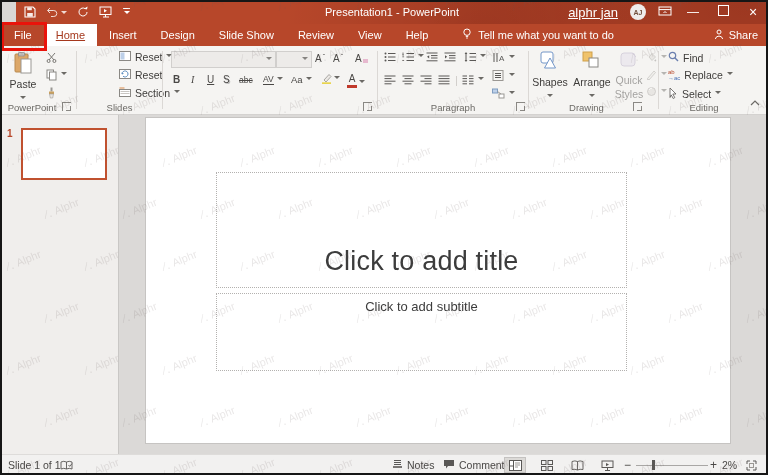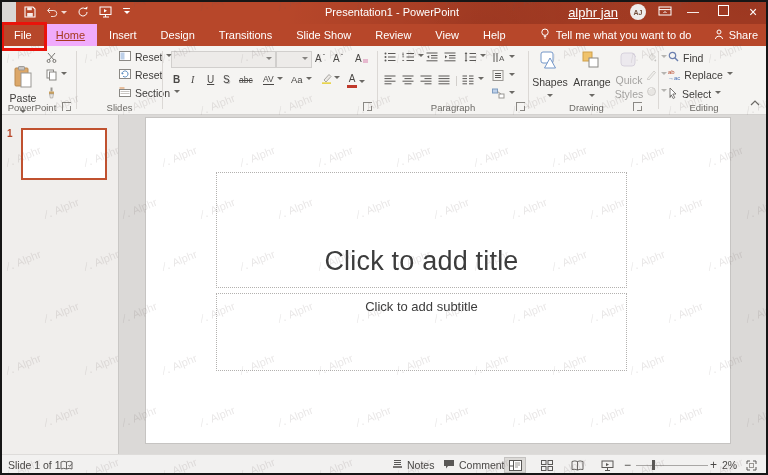--- a/index.html
+++ b/index.html
@@ -19,21 +19,21 @@
   .tb-right{position:absolute;right:6px;top:0;height:24px;display:flex;align-items:center;gap:12px;color:#fff;}
   .tb-user{font-size:13px;text-decoration:underline;}
   .avatar{width:16px;height:16px;border-radius:50%;background:#efeceb;color:#74513f;font-size:7px;
     font-weight:bold;display:flex;align-items:center;justify-content:center;}
   .winbtn{font-size:12px;line-height:24px;width:18px;text-align:center;}
   .maxbox{width:9px;height:9px;border:1px solid #fff;display:inline-block;}
 
   
   .tabrow{position:absolute;left:0;top:24px;right:0;height:22px;background:#b7472a;display:flex;align-items:stretch;}
   .tab{color:#fff;font-size:11px;padding:0 12px;display:flex;align-items:center;white-space:nowrap;}
-  .tab.active{background:#f0abfc;color:#a5381d;text-decoration:underline;}
+  .tab.active{background:#ffffff;color:#a5381d;text-decoration:underline;}
   .tellme{display:flex;align-items:center;gap:6px;color:#fff;font-size:11px;margin-left:22px;white-space:nowrap;}
   .share{position:absolute;right:10px;top:24px;height:22px;display:flex;align-items:center;gap:4px;color:#fff;font-size:11px;}
   .file-annot{position:absolute;left:1px;top:22px;width:40px;height:23px;border:3px solid #e9130b;z-index:60;pointer-events:none;}
 
   
   .ribbon{position:absolute;left:0;top:46px;right:0;height:68px;background:#f5f4f2;border-bottom:1px solid #d4d2d0;}
   .grp{position:absolute;top:0;height:68px;}
   .grp-label{position:absolute;left:0;right:0;bottom:1px;text-align:center;font-size:9.5px;color:#6c6a66;}
   .gsep{position:absolute;top:5px;bottom:5px;width:1px;background:#dbd8d5;}
   .bigbtn{position:absolute;display:flex;flex-direction:column;align-items:center;gap:2px;
@@ -127,21 +127,20 @@
     </div>
   </div>
 
   <div class="tabrow">
     <span style="width:2px"></span>
     <span style="display:flex">
         <span class="tab">File</span>
         <span class="tab active">Home</span>
         <span class="tab">Insert</span>
         <span class="tab">Design</span>
-        <span class="tab">Transitions</span>
         <span class="tab">Slide Show</span>
         <span class="tab">Review</span>
         <span class="tab">View</span>
         <span class="tab">Help</span>
       </span>
     <span class="tellme">
       <span>
         <svg width="10" height="13" viewBox="0 0 10 13">
             <circle cx="5" cy="4.2" r="3.2" fill="none" stroke="#fff"></circle>
             <path d="M3.8 8.4h2.4M4.2 10h1.6" stroke="#fff"></path>
@@ -157,21 +156,21 @@
           <path d="M1.3 10a3.8 3.8 0 0 1 7.4 0" fill="none" stroke="#fff"></path>
         </svg>
     </span>
     <span>Share</span>
   </div>
   <div class="file-annot"></div>
 
   <div class="ribbon">
 
     <div class="grp" style="left:0;width:76px">
-      <div class="bigbtn" style="left:6px;top:20px;width:34px">
+      <div class="bigbtn" style="left:6px;top:6px;width:34px">
         <span>
           <svg width="20" height="22" viewBox="0 0 20 22">
               <rect x="2" y="2" width="13" height="18" rx="1" fill="#dca768" stroke="#b98a50"></rect>
               <rect x="5.5" y="0.6" width="6" height="3.4" rx="0.6" fill="#c9c6c3" stroke="#9a9793"></rect>
               <rect x="8" y="7" width="10" height="14" fill="#fff" stroke="#9a9793"></rect>
             </svg>
         </span>
         <span>Paste</span>
         <i class="car"></i>
       </div>

